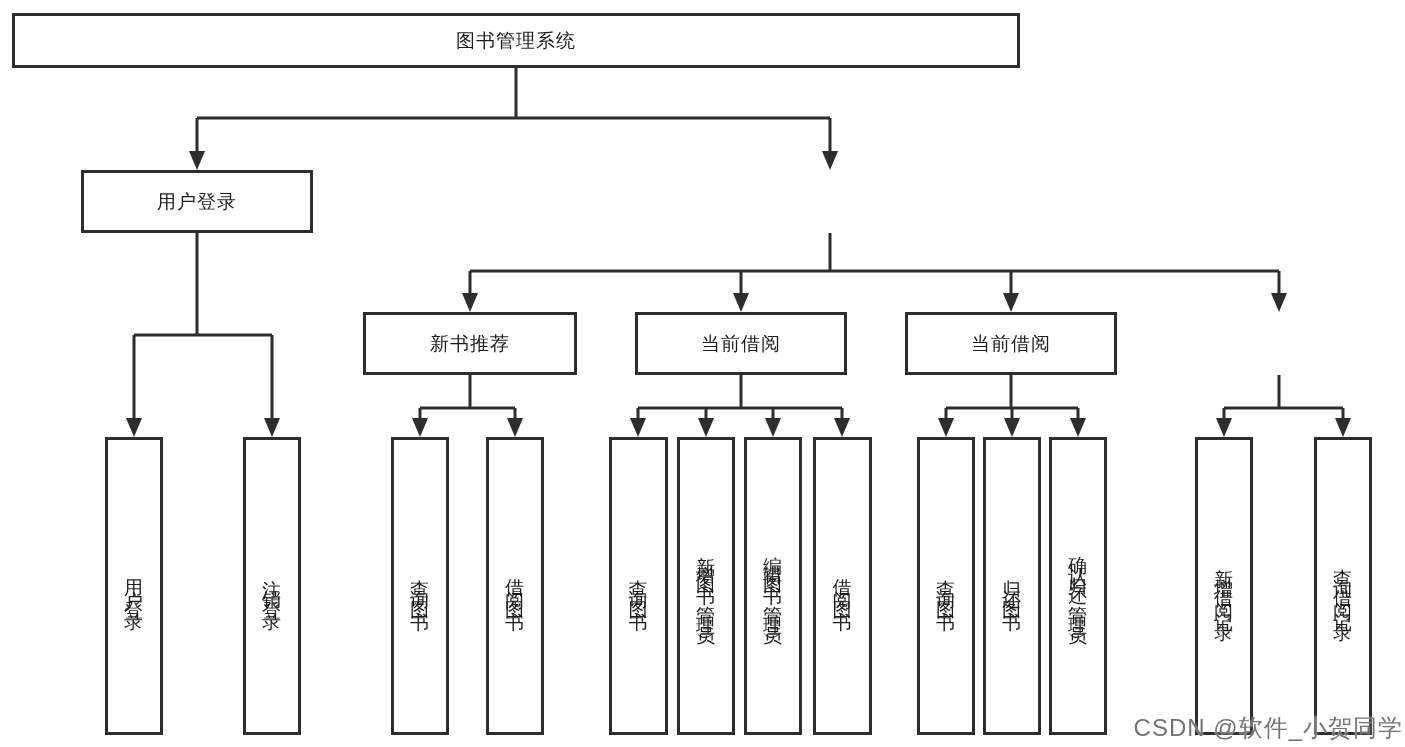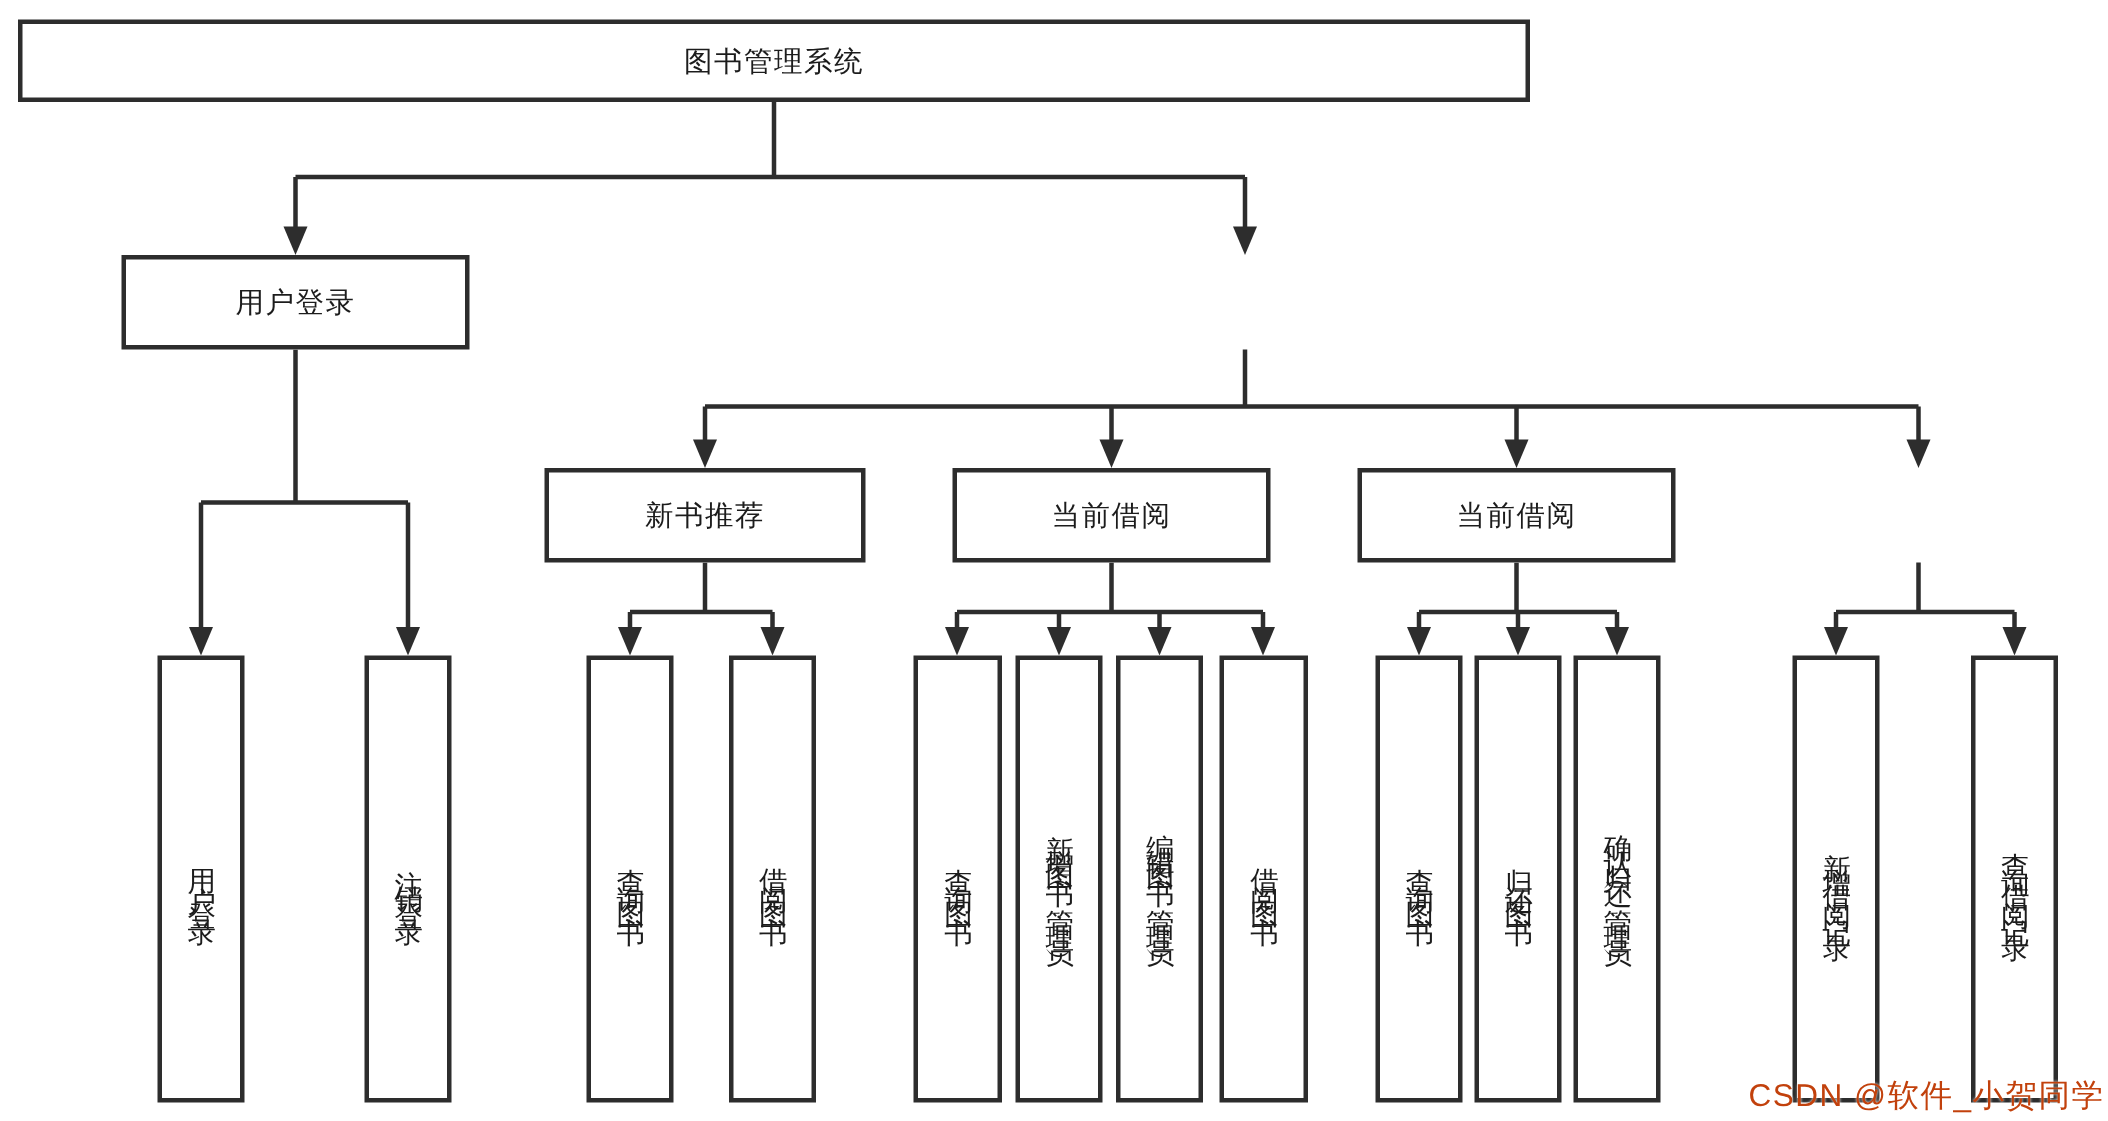--- a/index.html
+++ b/index.html
@@ -45,22 +45,22 @@
     line-height:1;
     white-space:nowrap;
   }
   .vnode.dense span{
     letter-spacing:10px;
   }
   .watermark{
     position:absolute;
     right:2px;
     bottom:3px;
-    font-size:21px;
-    color:#c2410c;
+    font-size:24px;
+    color:#737373;
     letter-spacing:1px;
     text-shadow:0 0 2px #ffffff;
     white-space:nowrap;
   }
 </style>
 </head>
 <body>
 
 <div id="canvas">
 

